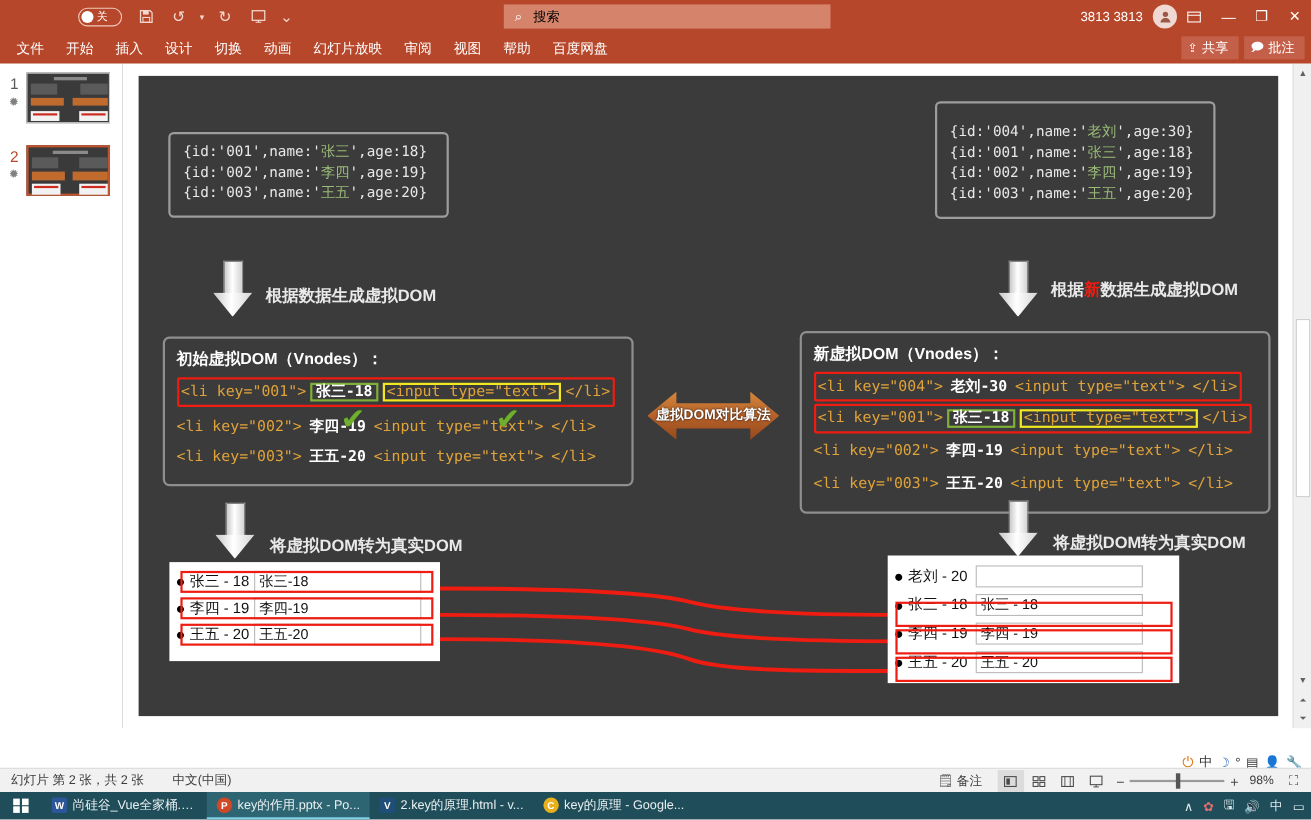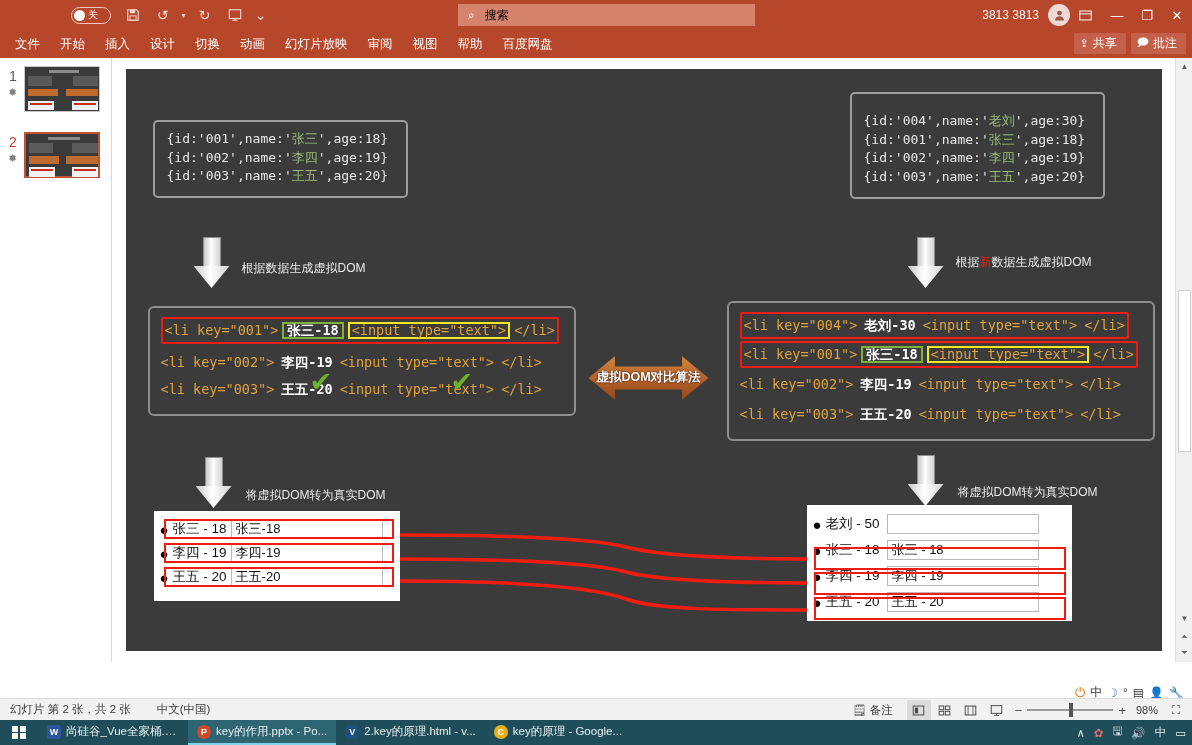--- a/index.html
+++ b/index.html
@@ -163,21 +163,21 @@
   .downarrow .shaft {
     position: absolute; left: 9px; top: 0; width: 18px; height: 30px;
     background: linear-gradient(to right, #c9c9c9 0%, #ffffff 45%, #d3d3d3 100%);
     border: 1px solid #8e8e8e; border-bottom: none;
   }
   .downarrow .head {
     position: absolute; left: 0; top: 29px; width: 36px; height: 22px;
     background: linear-gradient(to right, #c9c9c9 0%, #ffffff 45%, #d3d3d3 100%);
     clip-path: polygon(0% 0%, 100% 0%, 50% 100%);
   }
-  .arrow-label { position: absolute; color: #e9e9e9; font-size: 12px; }
+  .arrow-label { position: absolute; color: #e9e9e9; font-size: 15px; font-weight: bold; }
   .arrow-label .redch { color: #ee1c11; }
 
   
   .diffarrow {
     position: absolute; left: 583px; top: 340px; width: 120px; height: 52px;
   }
   .diffarrow .body {
     position: absolute; left: 0; top: 0; width: 120px; height: 52px;
     background: linear-gradient(to bottom, #d98f3e 0%, #b7612a 50%, #8e4518 100%);
     clip-path: polygon(0% 50%, 22% 8%, 22% 28%, 78% 28%, 78% 8%, 100% 50%, 78% 92%, 78% 72%, 22% 72%, 22% 92%);
@@ -443,20 +443,21 @@
         </div>
         <div class="arrow-label" style="left:116px; top:191px;">根据数据生成虚拟DOM</div>
 
         <div class="downarrow" style="left:782px; top:168px; width:36px; height:52px;">
           <div class="shaft"></div>
             <div class="head"></div>
         </div>
         <div class="arrow-label" style="left:830px; top:185px;"><span>根据</span><span class="redch">新</span><span>数据生成虚拟DOM</span></div>
 
         <div class="vbox" style="left:22px; top:237px; width:428px;">
+          <div class="vb-head">初始虚拟DOM（Vnodes）：</div>
 
           <div class="vline" style="margin-bottom:5px;">
             <span class="hl-red">
               <span class="k-tag">&lt;li key="001"&gt;</span>
               <span class="hl-green" style="margin:0 4px;"><span class="k-name">张三-18</span></span>
               <span class="hl-yellow"><span class="k-tag">&lt;input type="text"&gt;</span></span>
               <span class="k-tag" style="margin-left:4px;">&lt;/li&gt;</span>
             </span>
           </div>
 
@@ -472,20 +473,21 @@
             <span class="k-name" style="margin:0 7px;">王五-20</span>
             <span class="k-tag">&lt;input type="text"&gt;</span>
             <span class="k-tag" style="margin-left:7px;">&lt;/li&gt;</span>
           </div>
         </div>
 
         <div class="check" style="left:184px; top:297px;">✔</div>
         <div class="check" style="left:325px; top:297px;">✔</div>
 
         <div class="vbox" style="left:601px; top:232px; width:428px;">
+          <div class="vb-head">新虚拟DOM（Vnodes）：</div>
 
           <div class="vline">
             <span class="hl-red">
               <span class="k-tag">&lt;li key="004"&gt;</span>
               <span class="k-name" style="margin:0 7px;">老刘-30</span>
               <span class="k-tag">&lt;input type="text"&gt;</span>
               <span class="k-tag" style="margin-left:7px;">&lt;/li&gt;</span>
             </span>
           </div>
 
@@ -562,21 +564,21 @@
               </span>
           </div>
         </div>
         <div class="redbox" style="left:38px; top:450px; width:230px; height:20px;"></div>
         <div class="redbox" style="left:38px; top:474px; width:230px; height:20px;"></div>
         <div class="redbox" style="left:38px; top:498px; width:230px; height:20px;"></div>
 
         <div class="rbox" style="left:681px; top:436px; width:265px; height:116px;">
           <div class="rrow" style="margin-top:9px;">
             <span class="bullet">●</span>
-            <span class="rlabel">老刘 - 50</span>
+            <span class="rlabel">老刘 - 20</span>
             <span class="rinput" style="width:152px;margin-left:7px;">
                 <span></span>
               </span>
           </div>
           <div class="rrow" style="margin-top:6px;">
             <span class="bullet">●</span>
             <span class="rlabel">张三 - 18</span>
             <span class="rinput" style="width:152px;margin-left:7px;">
                 <span>张三 - 18</span>
               </span>

